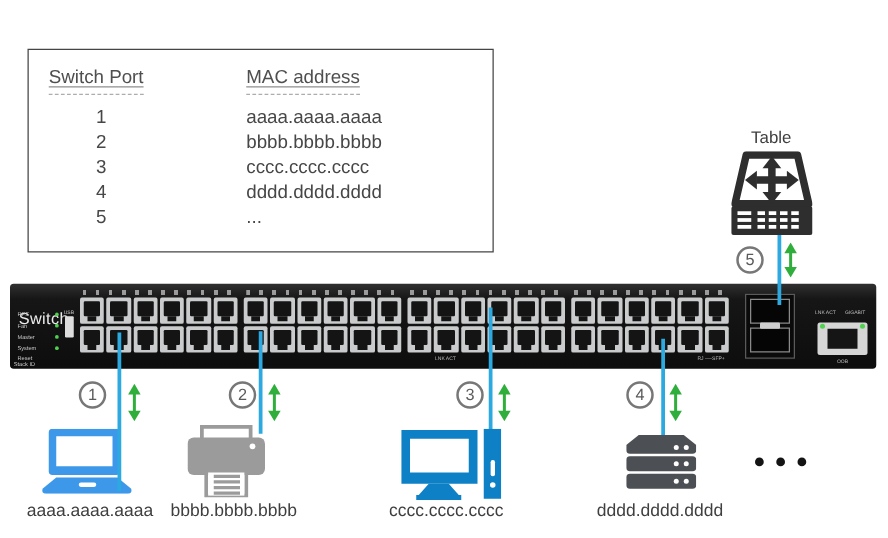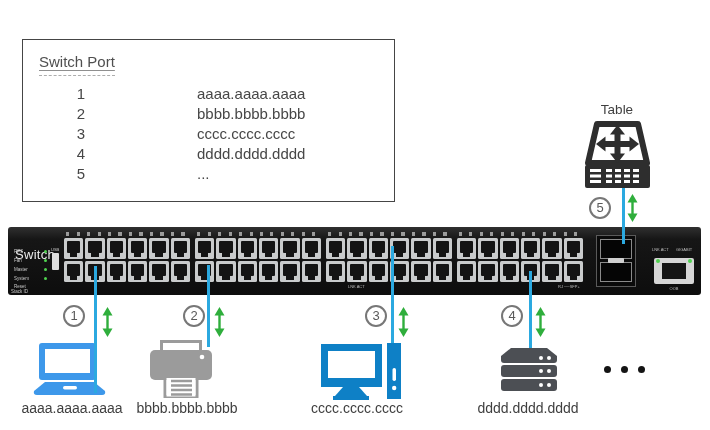--- a/index.html
+++ b/index.html
@@ -75,20 +75,21 @@
   .d1{left:7px}.d2{left:122px}.d3{left:292px}.d4{left:463px}
 </style>
 </head>
 <body>
 
 <div class="stage">
 
 
   <div class="tbox">
     <span class="th thp">Switch Port</span>
+    <span class="th thm">MAC address</span>
     <div class="trow r0">
       <span class="cp">1</span>
       <span class="cm">aaaa.aaaa.aaaa</span>
     </div>
     <div class="trow r1">
       <span class="cp">2</span>
       <span class="cm">bbbb.bbbb.bbbb</span>
     </div>
     <div class="trow r2">
       <span class="cp">3</span>

